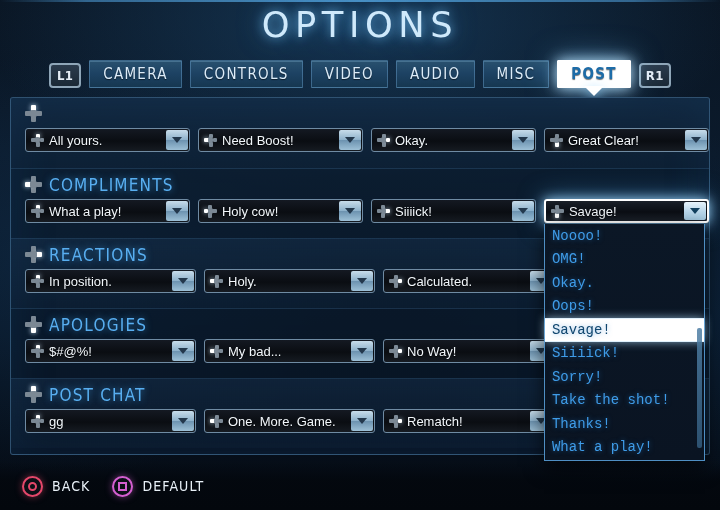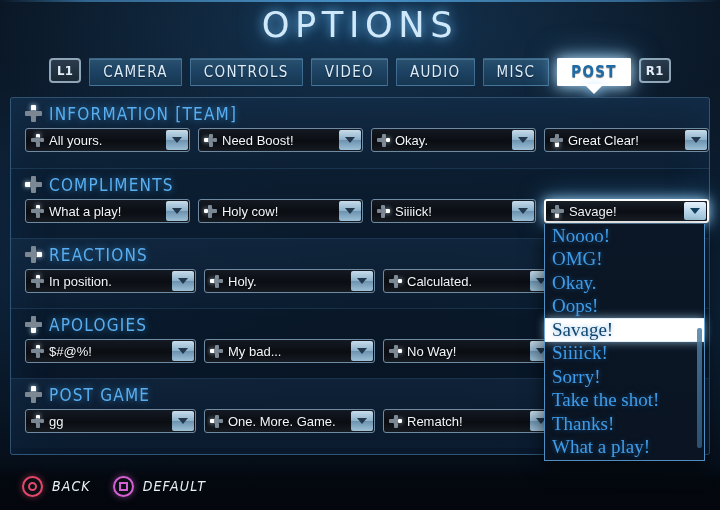--- a/index.html
+++ b/index.html
@@ -41,21 +41,21 @@
     text-shadow: 0 0 10px rgba(120,200,255,0.85), 0 0 24px rgba(70,160,230,0.6);
     transform: scaleX(1.12);
   }
 
   
   .tabbar {
     position: absolute;
     top: 58px; left: 0; right: 0;
     display: flex;
     justify-content: center;
-    align-items: flex-start;
+    align-items: flex-end;
     gap: 8px;
     height: 30px;
   }
   .bumper {
     width: 32px; height: 25px;
     border: 2px solid #8fa6b8;
     border-radius: 4px;
     background: linear-gradient(180deg, #2b3b4c 0%, #1b2936 100%);
     color: #e6eef6;
     font-size: 13px;
@@ -221,22 +221,22 @@
     border-top: none;
     z-index: 60;
     box-shadow: 0 6px 18px rgba(0,0,0,0.65);
     padding-bottom: 1px;
   }
   .opt {
     height: 23.5px;
     display: flex; align-items: center;
     padding-left: 7px;
     color: #3f9ce8;
-    font-size: 19px;
-    font-family: Liberation Serif, serif;
+    font-size: 14px;
+    font-family: Liberation Mono, monospace;
     text-shadow: 0 0 5px rgba(40,130,210,0.55);
     white-space: nowrap;
     text-align: center;
   }
   .opt.selected {
     background: #ffffff;
     color: #10466e;
     box-shadow: 0 0 10px rgba(180,225,255,0.7);
     border-top: 1px solid #dff0fc;
     border-bottom: 1px solid #dff0fc;
@@ -252,21 +252,20 @@
 
   
   .bottom {
     position: absolute;
     left: 0; right: 0; bottom: 0;
     height: 48px;
     display: flex; align-items: center;
     padding-left: 22px;
     gap: 22px;
     background: linear-gradient(180deg, rgba(5,10,18,0.0) 0%, rgba(3,7,13,0.85) 40%, #03070d 100%);
-    font-style: italic;
   }
   .btn-hint { display: flex; align-items: center; gap: 9px; }
   .btn-hint .lbl {
     color: #e9f1f8;
     font-size: 14px;
     letter-spacing: 1.1px;
     font-family: "DejaVu Sans Condensed", "Liberation Sans Narrow", "Liberation Sans", sans-serif;
   }
   .pad-circle, .pad-square {
     width: 21px; height: 21px;
@@ -322,21 +321,20 @@
     <div id="sections-host">
         <div class="section alt">
           <div class="sec-head">
             <span class="dpad">
               <i class="up on"></i>
               <i class="down"></i>
               <i class="left"></i>
               <i class="right"></i>
               <i class="mid"></i>
             </span>
-            <div class="sec-title">INFORMATION [TEAM]</div>
           </div>
           <div class="row">
             <div class="sel">
               <span class="dpad small sel-ico">
                 <i class="up on"></i>
                 <i class="down"></i>
                 <i class="left"></i>
                 <i class="right"></i>
                 <i class="mid"></i>
               </span>
@@ -573,21 +571,21 @@
         </div>
         <div class="section alt">
           <div class="sec-head">
             <span class="dpad">
               <i class="up on"></i>
               <i class="down"></i>
               <i class="left"></i>
               <i class="right"></i>
               <i class="mid"></i>
             </span>
-            <div class="sec-title">POST GAME</div>
+            <div class="sec-title">POST CHAT</div>
           </div>
           <div class="row">
             <div class="sel">
               <span class="dpad small sel-ico">
                 <i class="up on"></i>
                 <i class="down"></i>
                 <i class="left"></i>
                 <i class="right"></i>
                 <i class="mid"></i>
               </span>

